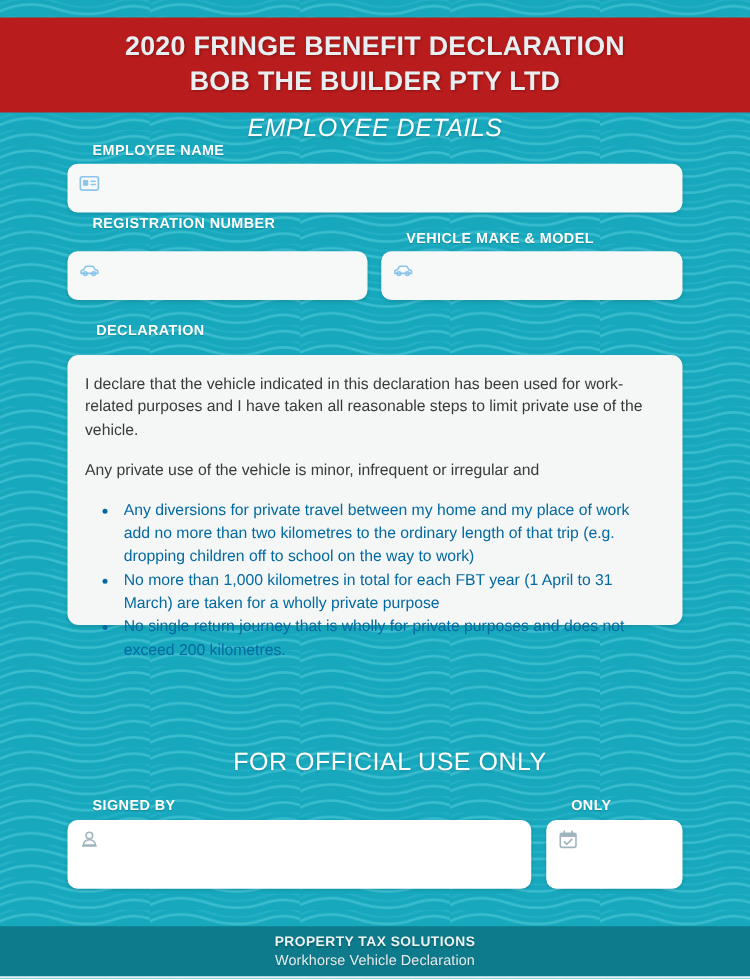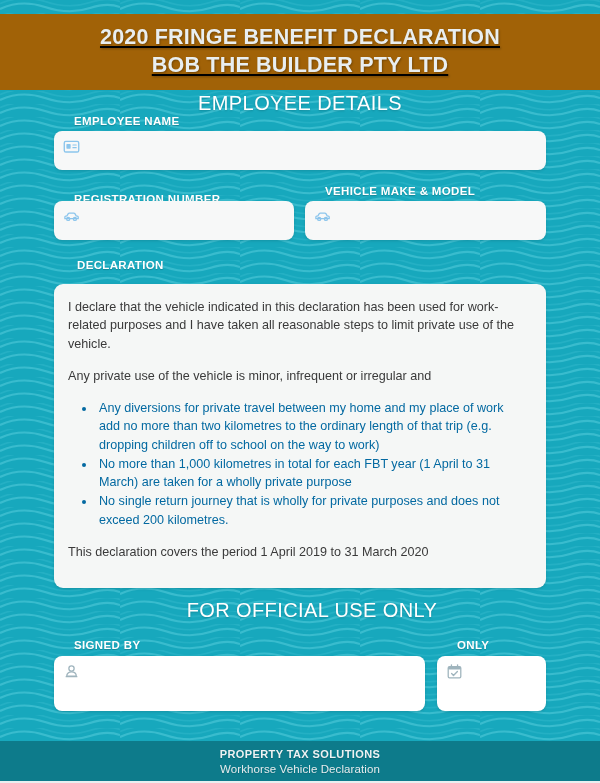--- a/index.html
+++ b/index.html
@@ -29,27 +29,26 @@
     opacity: 1;
   }
 
   
   .header-band {
     position: absolute;
     left: 0;
     top: 14px;
     width: 600px;
     height: 76px;
-    background: #a16207;
+    background: #b91c1c;
     z-index: 2;
     display: flex;
     flex-direction: column;
     align-items: center;
     justify-content: center;
-    text-decoration: underline;
   }
   .header-title {
     font-size: 21.5px;
     font-weight: bold;
     letter-spacing: 0.2px;
     color: #e9eef0;
     line-height: 1.28;
     text-align: center;
     text-shadow: 1px 1px 2px rgba(0,0,0,0.28);
     white-space: nowrap;
@@ -58,21 +57,21 @@
     position: absolute;
     left: 0;
     width: 600px;
     text-align: center;
     font-size: 20px;
     color: #ffffff;
     letter-spacing: 0.4px;
     z-index: 3;
     text-shadow: 0px 1px 2px rgba(0,0,0,0.18);
   }
-  #employee-details-title { top: 92px; }
+  #employee-details-title { top: 92px; font-style: italic; }
   #official-use-title { top: 599px; padding-left: 12px; }
 
   
   .field-label {
     position: absolute;
     font-size: 11.5px;
     font-weight: bold;
     color: #ffffff;
     letter-spacing: 0.35px;
     z-index: 3;
@@ -97,21 +96,21 @@
     line-height: 0;
   }
   .input-box .icon-slot svg { display: block; }
 
   
   #declaration-panel {
     position: absolute;
     left: 54px;
     top: 284px;
     width: 492px;
-    height: 304px;
+    height: 216px;
     background: #f5f7f6;
     border-radius: 9px;
     box-shadow: 0 1px 3px rgba(0,0,0,0.13);
     z-index: 3;
     box-sizing: border-box;
     padding: 14px 18px 10px 14px;
   }
   #declaration-panel p {
     margin: 0 0 14px 0;
     font-size: 12.6px;
@@ -201,21 +200,21 @@
       <svg width="17" height="17" viewBox="0 0 20 20">
         <rect x="1.5" y="4" width="17" height="12.5" rx="1.8" fill="none" stroke="#8cc5ec" stroke-width="1.6"></rect>
         <rect x="4" y="7" width="5" height="5.5" rx="0.8" fill="#8cc5ec"></rect>
         <rect x="11" y="7.5" width="5.2" height="1.4" rx="0.6" fill="#8cc5ec"></rect>
         <rect x="11" y="10.6" width="5.2" height="1.4" rx="0.6" fill="#8cc5ec"></rect>
       </svg>
     </span>
     <input type="text" style="position: absolute; left: 30px; top: 4px; width: 452px; height: 31px; border: none; background: transparent; outline: none; font-family: &quot;Liberation Sans&quot;, sans-serif; font-size: 13px; color: rgb(58, 58, 58);" placeholder="">
   </div>
 
-  <div class="field-label" style="left:57px; top:173px;margin-top:20px;">REGISTRATION NUMBER</div>
+  <div class="field-label" style="left:57px; top:173px;">REGISTRATION NUMBER</div>
   <div class="input-box" style="left:54px; top:201px; width:240px; height:39px;">
     <span class="icon-slot">
       <svg width="17" height="17" viewBox="0 0 20 20">
         <path d="M2.2,12.6 L2.2,10.6 C2.2,10 2.6,9.6 3.2,9.5 L4.6,9.3 L6.2,6.6 C6.5,6.1 7,5.9 7.6,5.9 L12.6,5.9 C13.2,5.9 13.7,6.1 14,6.6 L15.5,9.3 L16.9,9.5 C17.5,9.6 17.9,10 17.9,10.6 L17.9,12.6 Z" fill="none" stroke="#8cc5ec" stroke-width="1.5" stroke-linejoin="round"></path>
         <circle cx="6.1" cy="12.8" r="1.8" fill="none" stroke="#8cc5ec" stroke-width="1.5"></circle>
         <circle cx="14" cy="12.8" r="1.8" fill="none" stroke="#8cc5ec" stroke-width="1.5"></circle>
       </svg>
     </span>
     <input type="text" style="position: absolute; left: 30px; top: 4px; width: 200px; height: 31px; border: none; background: transparent; outline: none; font-family: &quot;Liberation Sans&quot;, sans-serif; font-size: 13px; color: rgb(58, 58, 58);" placeholder="">
   </div>
@@ -235,21 +234,20 @@
   <div class="field-label" style="left:60px; top:259px;">DECLARATION</div>
 
   <div id="declaration-panel">
     <p>I declare that the vehicle indicated in this declaration has been used for work-related purposes and I have taken all reasonable steps to limit private use of the vehicle.</p>
     <p>Any private use of the vehicle is minor, infrequent or irregular and</p>
     <ul>
       <li> Any diversions for private travel between my home and my place of work add no more than two kilometres to the ordinary length of that trip (e.g. dropping children off to school on the way to work)</li>
       <li>No more than 1,000 kilometres in total for each FBT year (1 April to 31 March) are taken for a wholly private purpose</li>
       <li>No single return journey that is wholly for private purposes and does not exceed 200 kilometres.</li>
     </ul>
-    <p class="closing">This declaration covers the period 1 April 2019 to 31 March 2020</p>
   </div>
 
   <div class="section-title" id="official-use-title">FOR OFFICIAL USE ONLY</div>
 
   <div class="field-label" style="left:57px; top:639px;">SIGNED BY</div>
   <div class="input-box" style="left:54px; top:656px; width:371px; height:55px; background:#ffffff;">
     <span class="icon-slot">
       <svg width="17" height="17" viewBox="0 0 20 20">
         <circle cx="10" cy="6.4" r="3.1" fill="none" stroke="#9fb4bd" stroke-width="1.5"></circle>
         <path d="M4.4,15.4 C4.4,12.3 6.9,10.4 10,10.4 C13.1,10.4 15.6,12.3 15.6,15.4 Z" fill="none" stroke="#9fb4bd" stroke-width="1.5" stroke-linejoin="round"></path>

